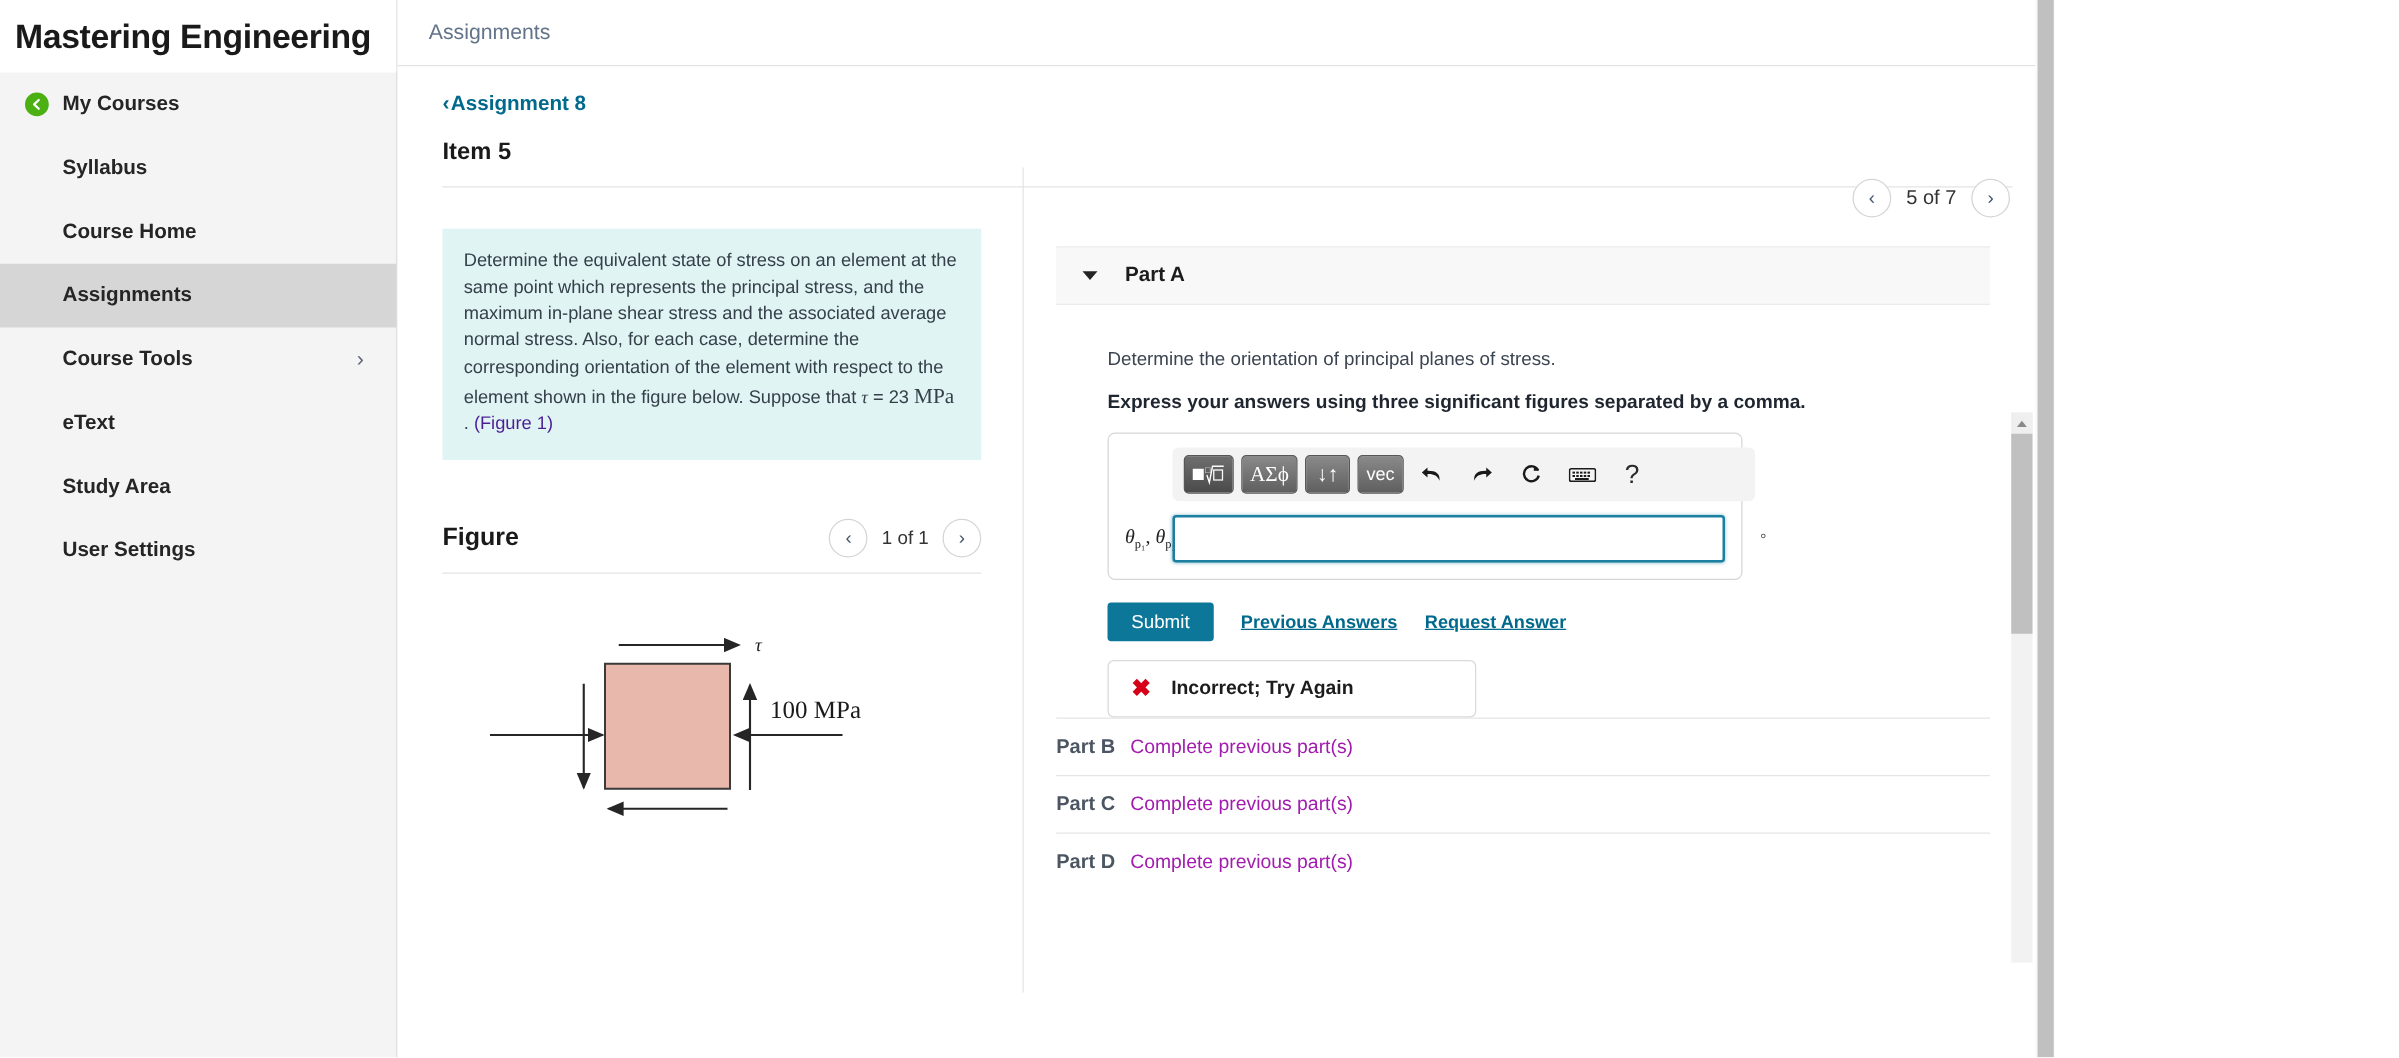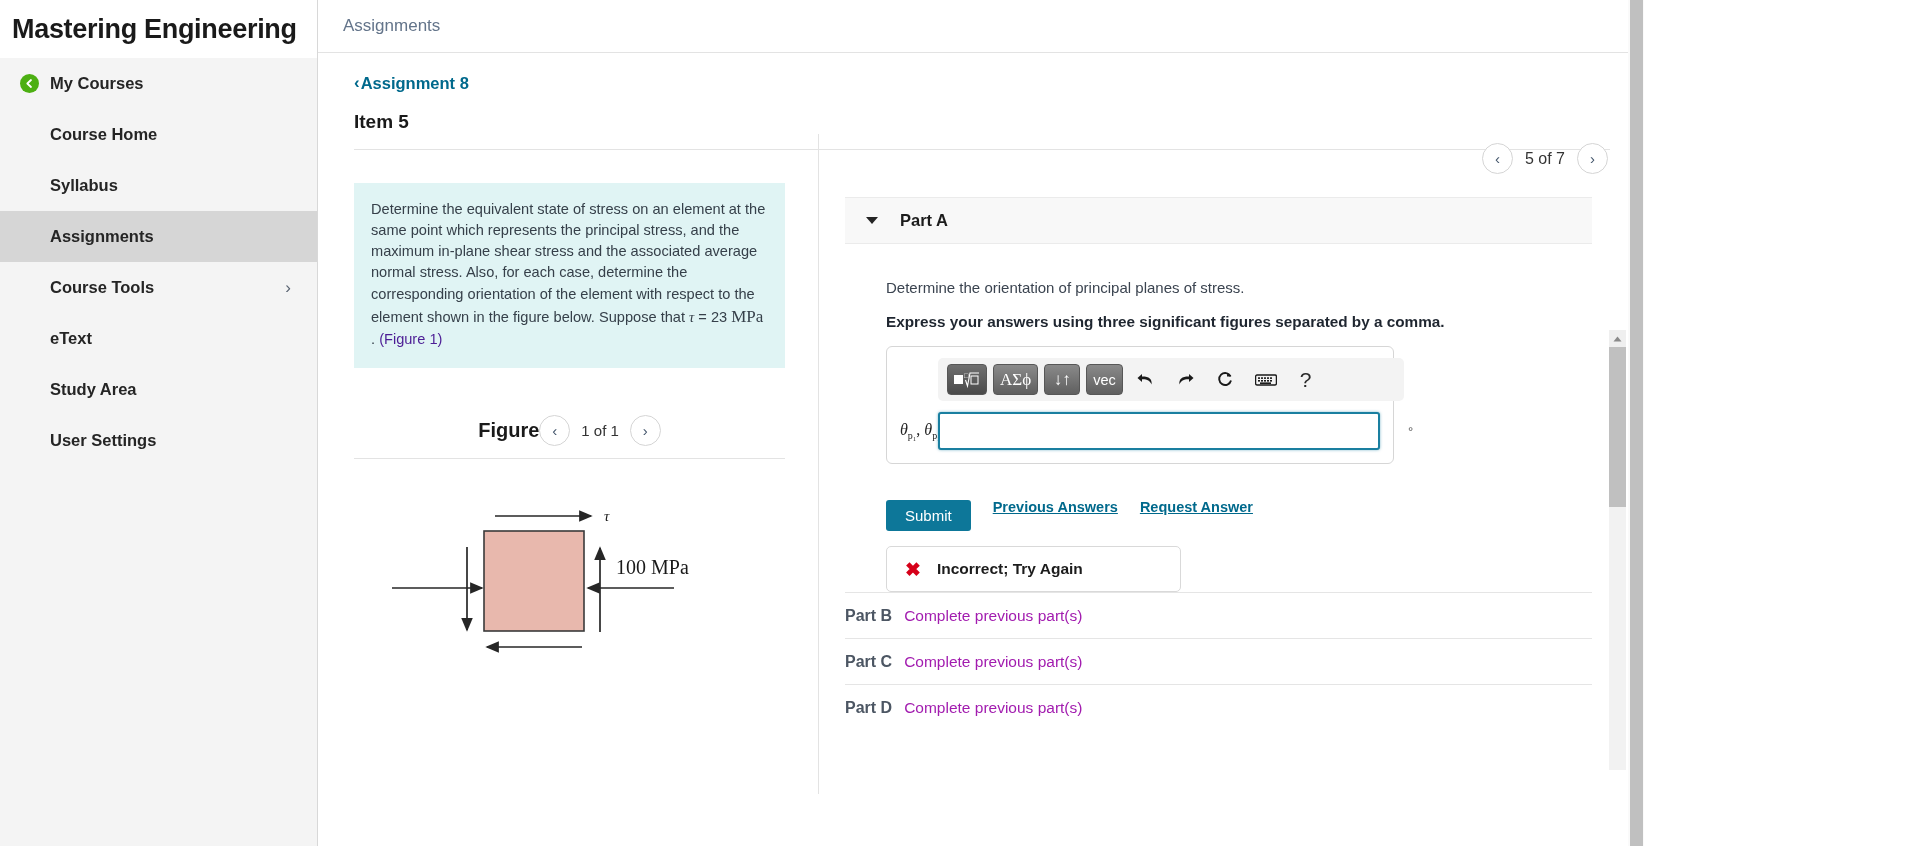--- a/index.html
+++ b/index.html
@@ -101,21 +101,21 @@
     background: #e0f4f4;
     padding: 16px 17px 17px 17px;
     font-size: 14.6px; line-height: 1.45; color: #36404a;
   }
   #problem-box .mathvar { font-family: "Liberation Serif", serif; font-style: italic; }
   #problem-box .mathunit { font-family: "Liberation Serif", serif; font-size: 17px; }
   #problem-box .figlink { color: #4c1d95; cursor: pointer; }
 
   #figure-header {
     margin-top: 47px;
-    display: flex; align-items: center; justify-content: center;
+    display: flex; align-items: center; justify-content: space-between;
     padding-bottom: 12px;
     border-bottom: 1px solid #e3e3e3;
   }
   #figure-title { font-size: 20px; font-weight: bold; color: #1a1a1a; }
   #figure-pager { display: flex; align-items: center; gap: 11px; }
   #figure-pager .pager-label { font-size: 15px; }
   #figure-canvas { margin-top: 10px; }
 
   
   #col-divider { width: 1px; background: #e3e3e3; margin-top: -16px; height: 660px; }
@@ -196,21 +196,20 @@
     font-size: 13px; color: #555;
   }
 
   #submit-row { display: flex; align-items: center; gap: 22px; margin-top: 18px; }
   #submit-btn {
     background: #0d7799; color: #fff;
     border: none; border-radius: 3px;
     height: 31px; padding: 0 19px;
     font-size: 15px; cursor: pointer;
     font-family: "Liberation Sans", sans-serif;
-    margin-top: 18px;
   }
   .text-link {
     color: #00698c; font-size: 14.5px; font-weight: bold;
     text-decoration: underline; cursor: pointer;
   }
 
   #feedback-box {
     margin-top: 15px; width: 295px; height: 46px;
     border: 1px solid #d9d9d9; border-radius: 5px;
     display: flex; align-items: center; gap: 16px;
@@ -270,26 +269,26 @@
             <svg width="11" height="11" viewBox="0 0 11 11">
                 <path d="M7 2 L3.3 5.5 L7 9" fill="none" stroke="#ffffff" stroke-width="1.8" stroke-linecap="round" stroke-linejoin="round"></path>
               </svg>
           </span>
         </span>
         <span class="nav-label">My Courses</span>
       </li>
 
       <li class="nav-item">
         <span class="nav-icon-slot"></span>
+        <span class="nav-label">Syllabus</span>
+      </li>
+
+      <li class="nav-item">
+        <span class="nav-icon-slot"></span>
         <span class="nav-label">Course Home</span>
-      </li>
-
-      <li class="nav-item">
-        <span class="nav-icon-slot"></span>
-        <span class="nav-label">Syllabus</span>
       </li>
 
       <li class="nav-item active">
         <span class="nav-icon-slot"></span>
         <span class="nav-label">Assignments</span>
       </li>
 
 
       <li class="nav-item">
         <span class="nav-icon-slot"></span>

